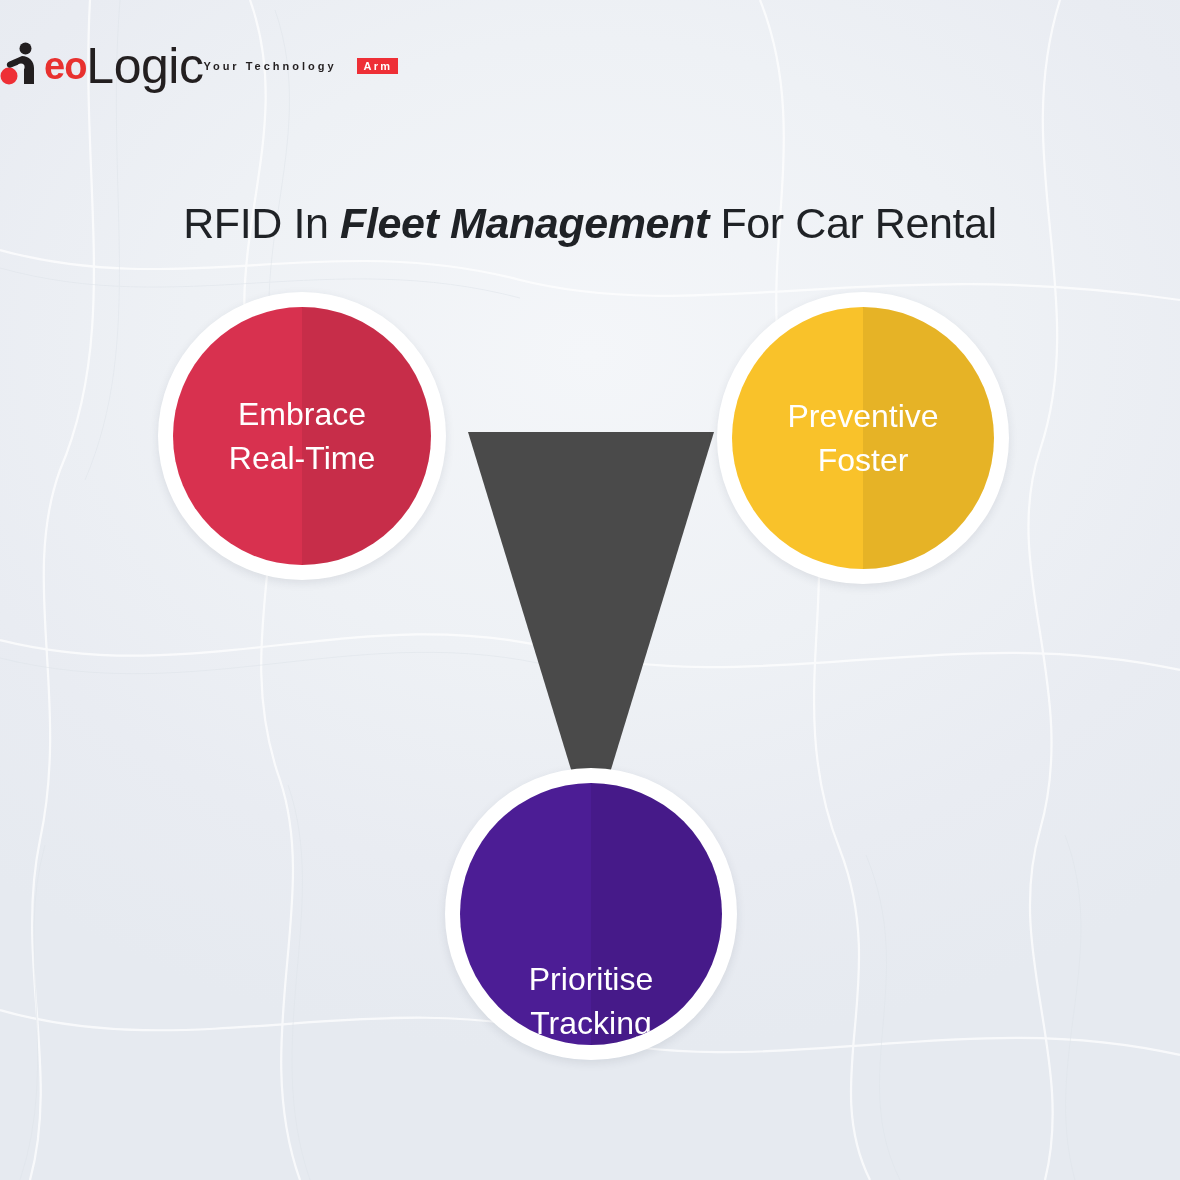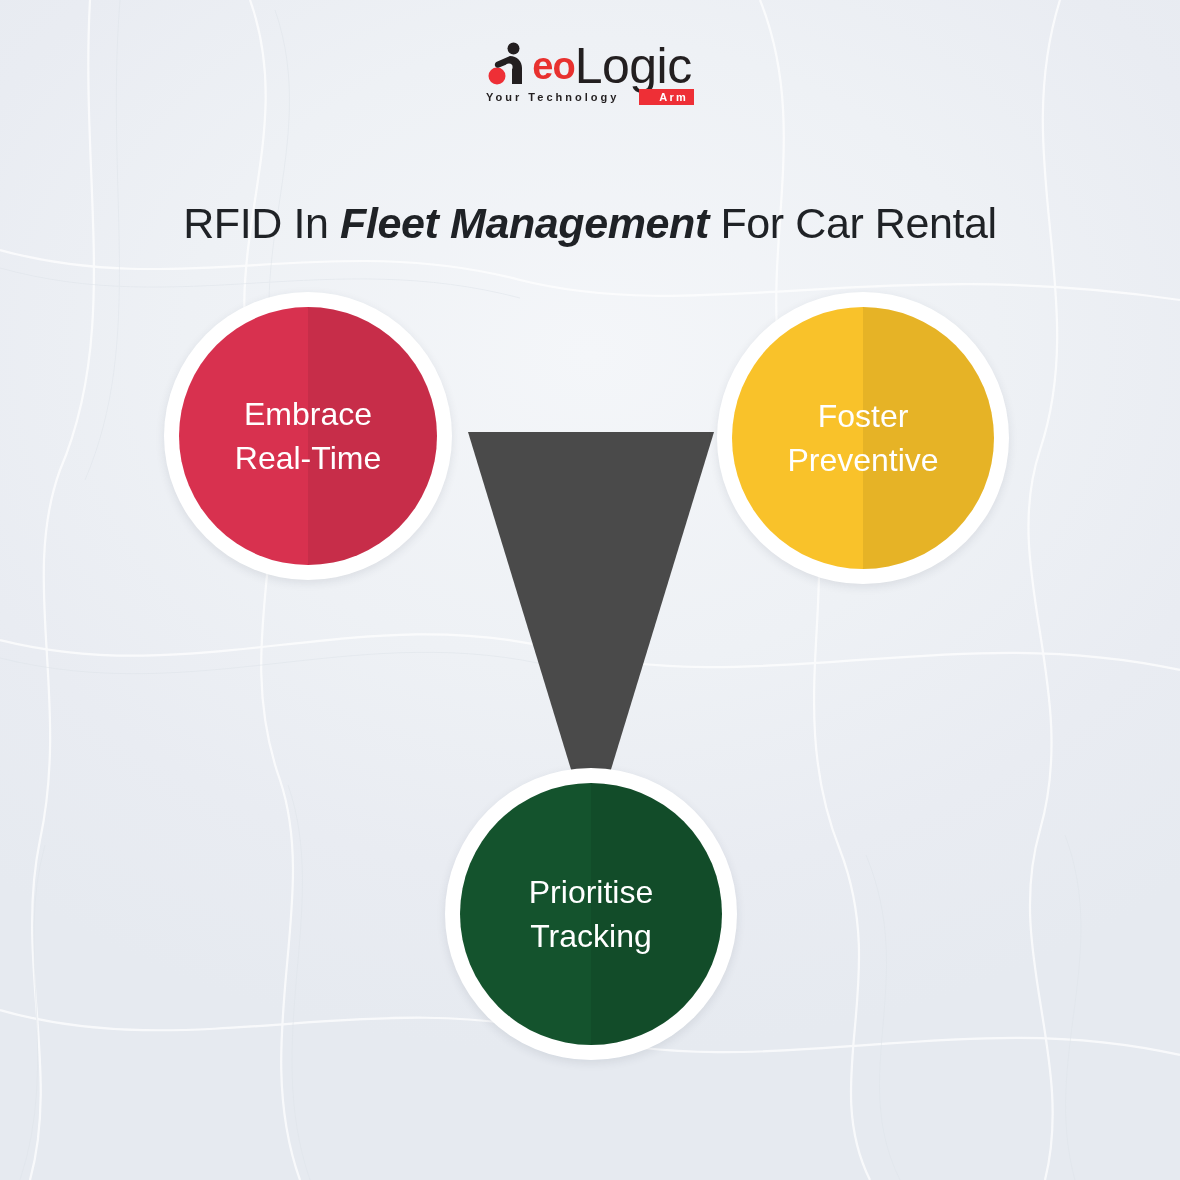--- a/index.html
+++ b/index.html
@@ -31,22 +31,21 @@
   }
   .texture svg { display: block; width: 100%; height: 100%; }
 
   
   .logo-area {
     position: absolute;
     left: 0;
     top: 42px;
     width: 100%;
     display: flex;
-    flex-direction: column;
-    align-items: center;
+    flex-direction: row;
   }
   .logo-main {
     display: flex;
     align-items: flex-end;
     height: 44px;
   }
   .logo-mark {
     position: relative;
     width: 46px;
     height: 44px;
@@ -77,21 +76,21 @@
     font-weight: 700;
     letter-spacing: 3.0px;
     color: #231f20;
   }
   .logo-tagline-badge {
     background: #ee2f36;
     color: #ffffff;
     font-size: 11px;
     font-weight: 700;
     letter-spacing: 2.2px;
-    padding: 2px 6px 2px 20px;
+    padding: 2px 6px 2px 7px;
     line-height: 12px;
   }
 
   
   .title {
     position: absolute;
     top: 168px;
     left: 0;
     width: 100%;
     text-align: center;
@@ -152,21 +151,21 @@
     color: #ffffff;
     font-size: 32px;
     line-height: 44px;
     font-weight: 400;
     letter-spacing: 0px;
     padding: 0 8px;
   }
 
   
   #node-tracking {
-    left: 164px;
+    left: 158px;
     top: 292px;
     width: 288px;
     height: 288px;
   }
   #node-tracking .node-inner {
     width: 258px;
     height: 258px;
     background: #d8314f;
   }
 
@@ -186,21 +185,22 @@
   
   #node-security {
     left: 445px;
     top: 768px;
     width: 292px;
     height: 292px;
   }
   #node-security .node-inner {
     width: 262px;
     height: 262px;
-    background: #14532d;
+    background: #4c1d95;
+    align-items: flex-end;
   }
 </style>
 </head>
 <body>
 
 <div id="infographic">
 
   <div class="texture">
     <svg viewBox="0 0 1180 1180" preserveAspectRatio="none" aria-hidden="true">
       <g stroke="#ffffff" stroke-width="2.2" fill="none" opacity="0.75">
@@ -255,22 +255,22 @@
       <div class="node-label">
         <div>Embrace</div>
         <div>Real-Time</div>
       </div>
     </div>
   </div>
 
   <div class="node" id="node-maintenance">
     <div class="node-inner">
       <div class="node-label">
+        <div>Preventive</div>
         <div>Foster</div>
-        <div>Preventive</div>
       </div>
     </div>
   </div>
 
   <div class="node" id="node-security">
     <div class="node-inner">
       <div class="node-label">
         <div>Prioritise</div>
         <div>Tracking</div>
       </div>

